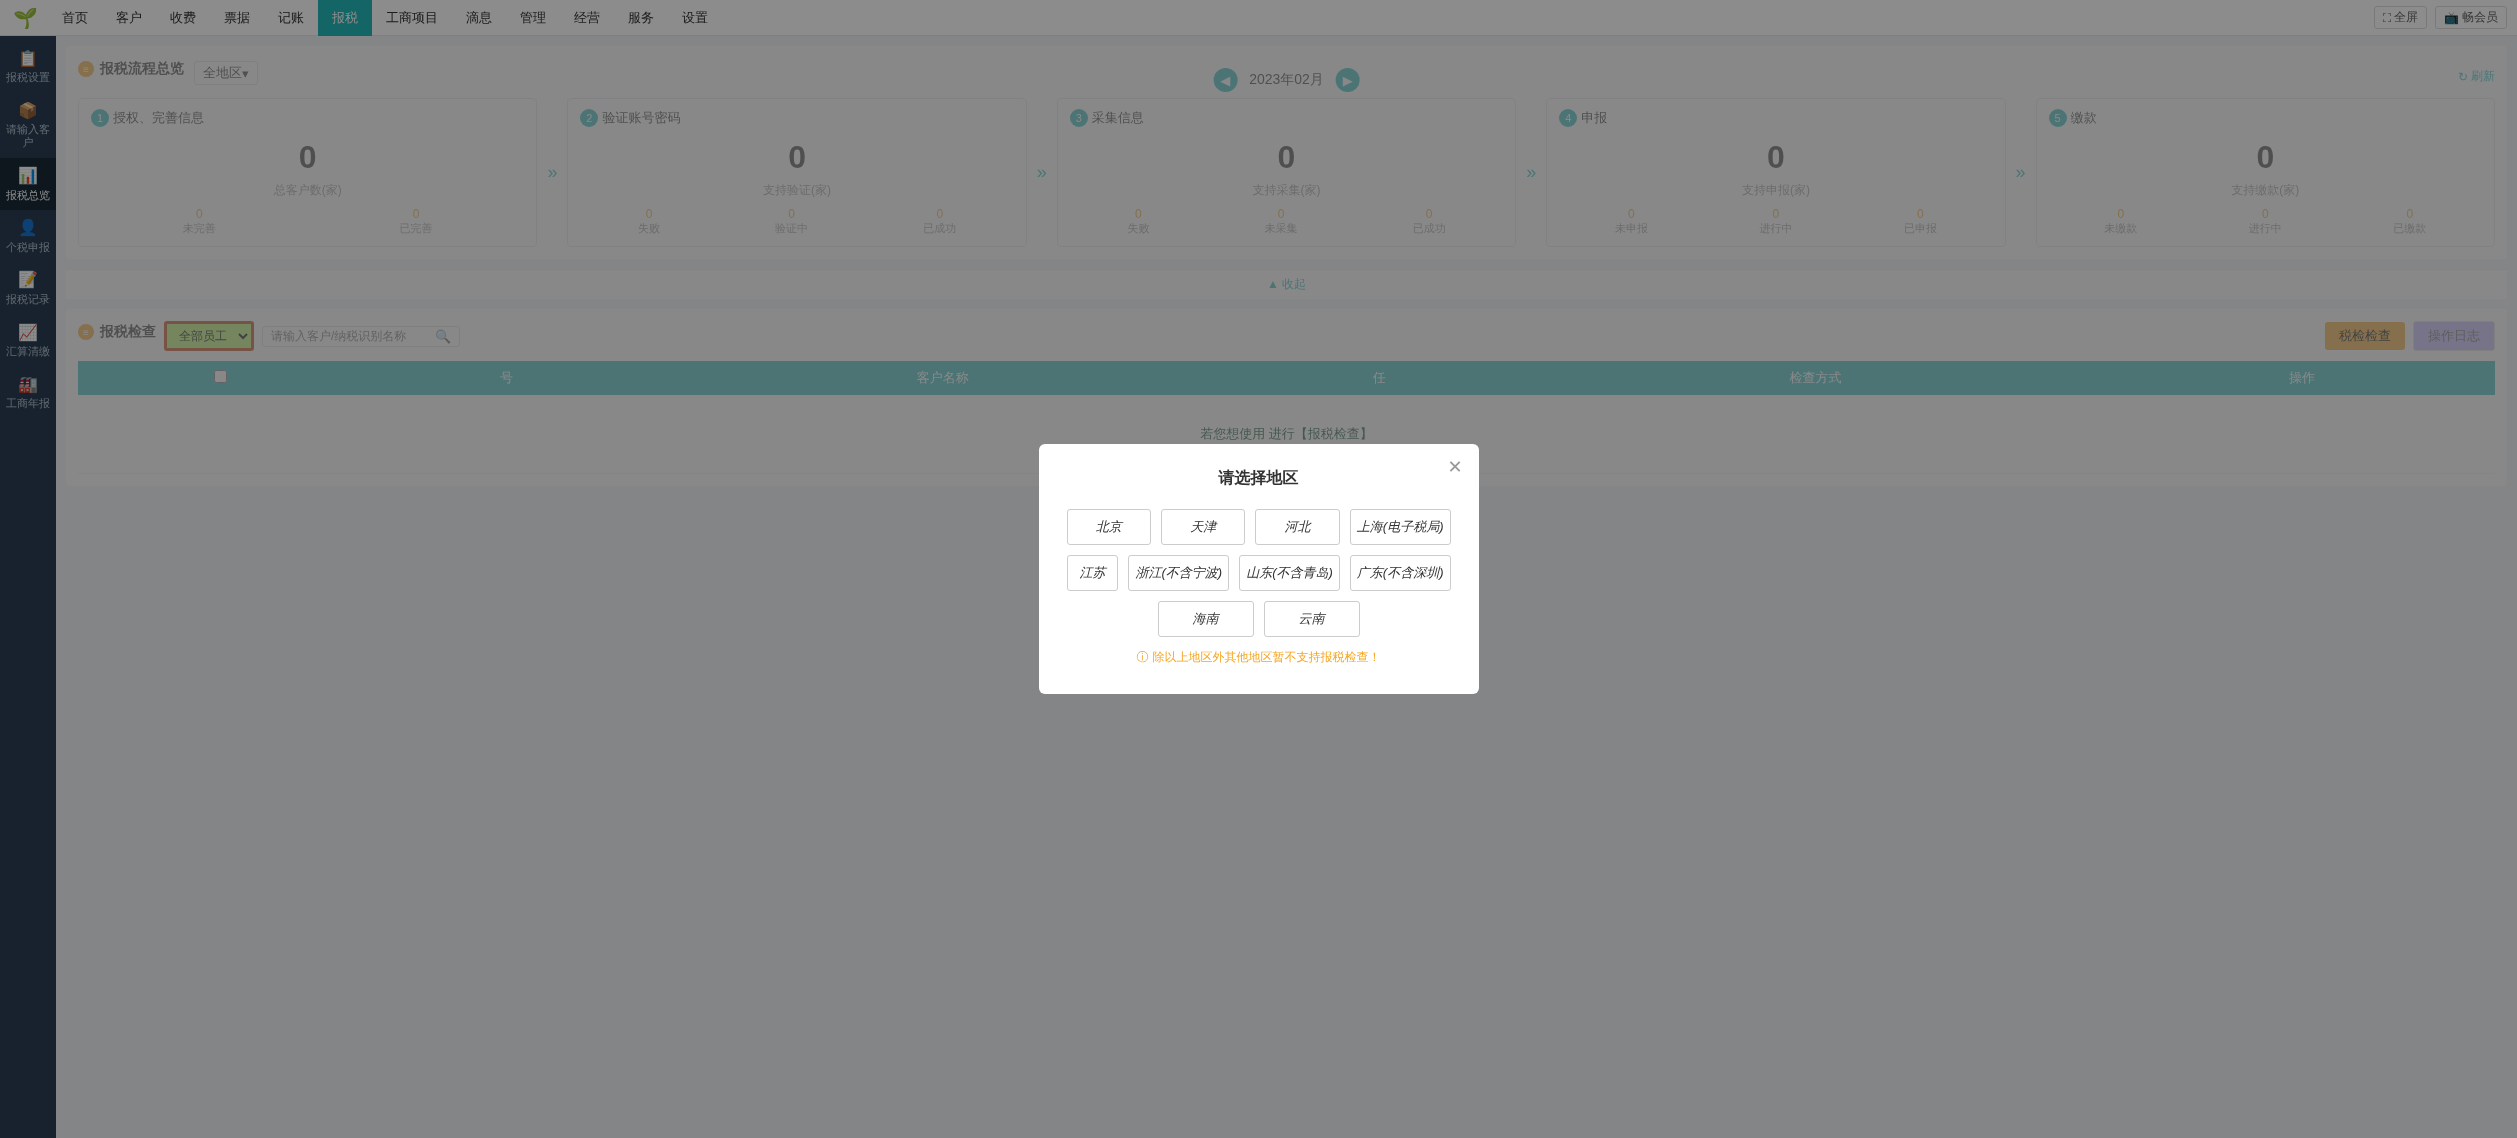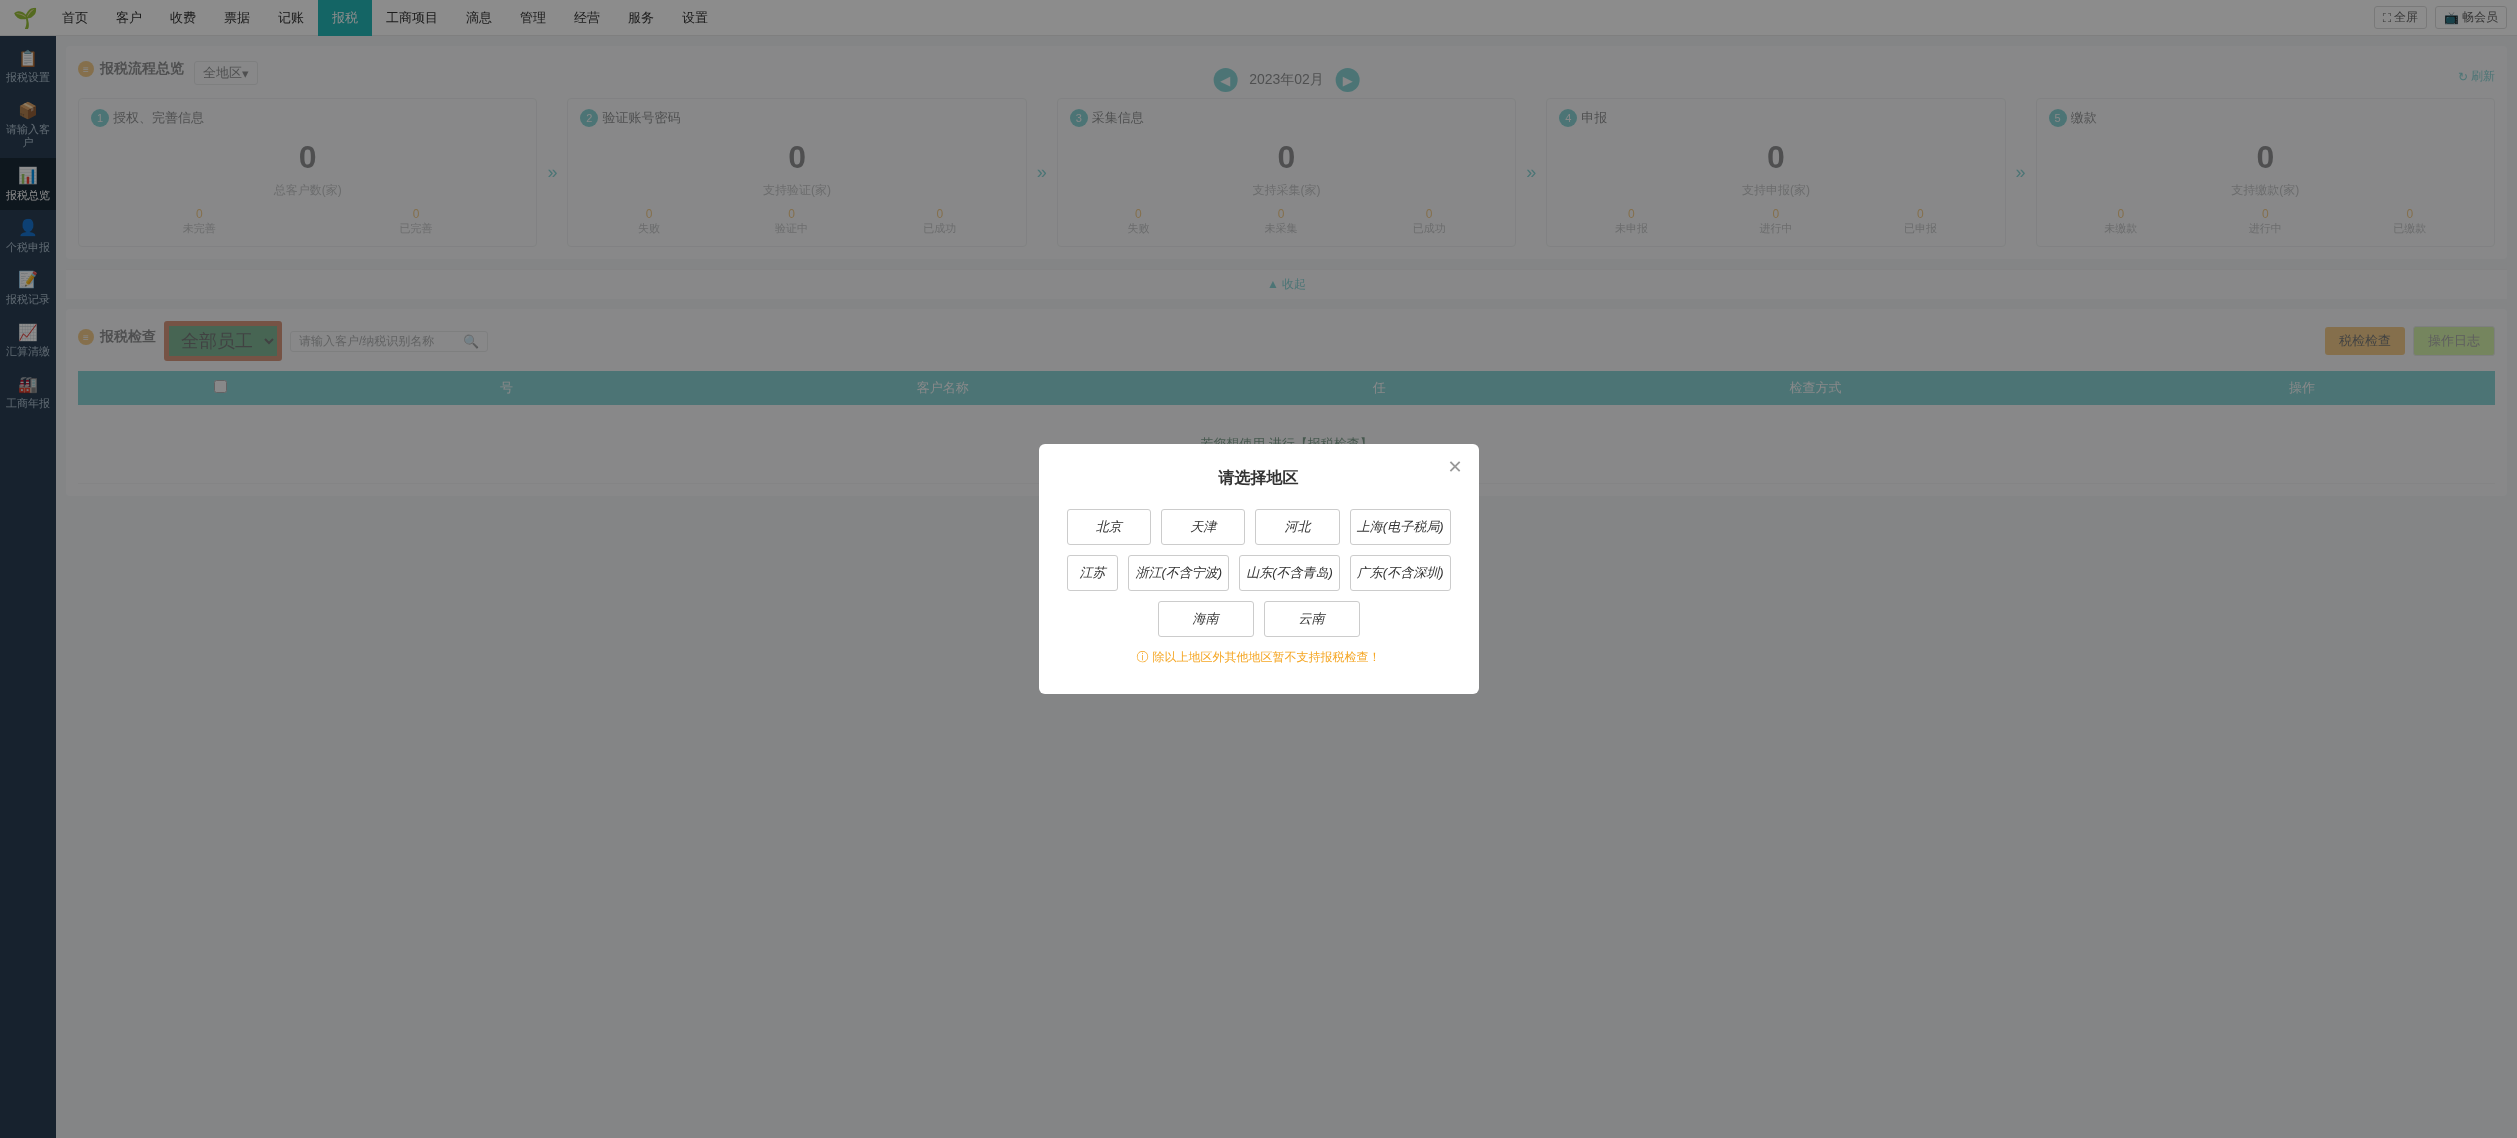--- a/index.html
+++ b/index.html
@@ -241,29 +241,29 @@
     .tax-check-header {
       display: flex; align-items: center; gap: 8px; margin-bottom: 10px;
     }
     .check-btn {
       background: #f5a623; color: #000000;
       border: none; padding: 5px 14px;
       border-radius: 3px; cursor: pointer;
       font-size: 13px;
     }
     .ops-btn {
-      background: #bef264; color: #666;
+      background: #c4b5fd; color: #666;
       border: 1px solid #ddd; padding: 5px 14px;
       border-radius: 3px; cursor: pointer;
       font-size: 13px;
     }
     .filter-select {
-      border: 5px solid #c2410c; padding: 4px 8px;
-      border-radius: 3px; font-size: 18px;
-      background: #15803d; cursor: pointer;
+      border: 3px solid #c2410c; padding: 4px 8px;
+      border-radius: 3px; font-size: 12px;
+      background: #bef264; cursor: pointer;
     }
     .search-input-wrap {
       display: flex; align-items: center;
       border: 1px solid #ddd; border-radius: 3px;
       padding: 2px 8px; background: #fff;
       gap: 4px;
     }
     .search-input-wrap input {
       border: none; outline: none; font-size: 12px;
       width: 160px;

